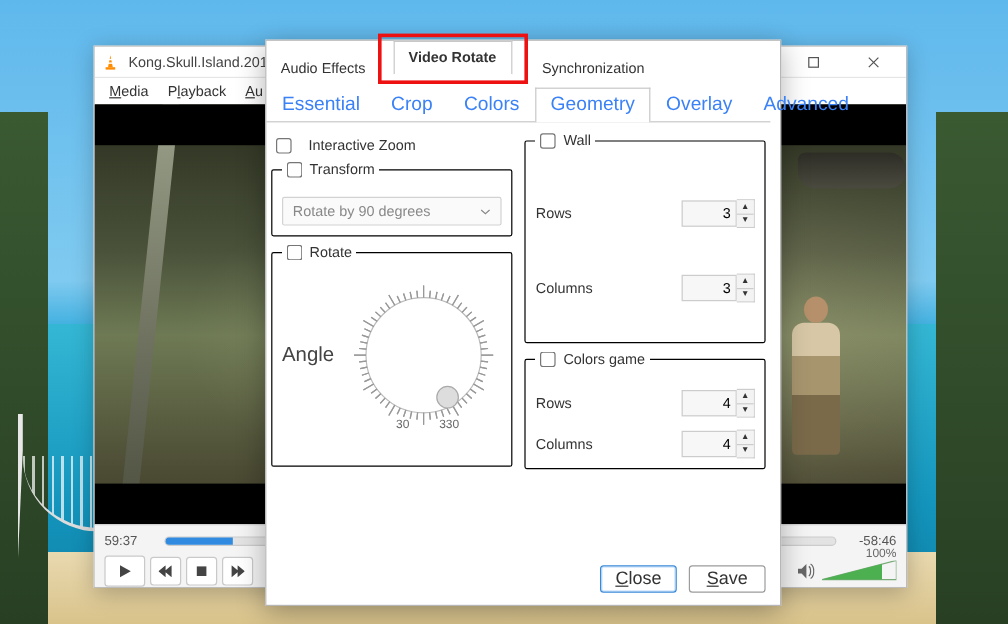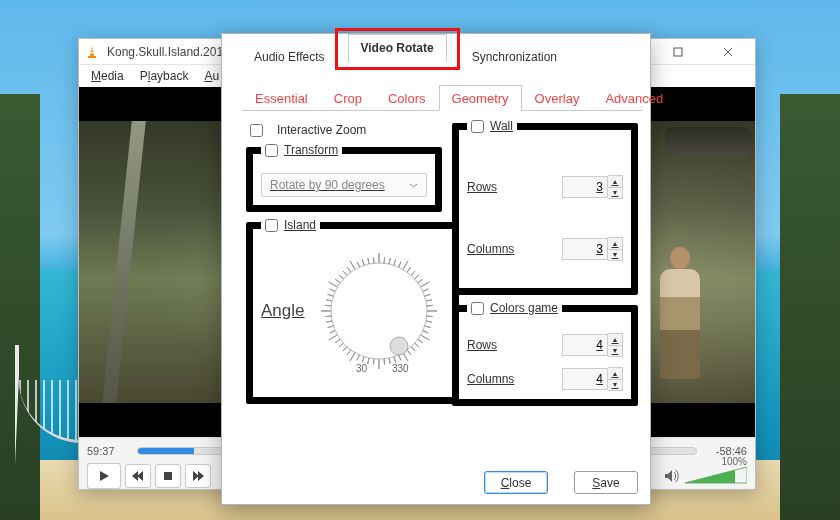--- a/index.html
+++ b/index.html
@@ -77,54 +77,54 @@
   .vol-ico{width:16px;height:16px;color:#555;}
   .vol-tri{width:62px;height:18px;position:relative;}
   .vol-tri svg{width:62px;height:18px;display:block;}
   .vol-pct{font-size:10px;color:#666;position:absolute;right:0;top:-11px;}
 
   
   .dlg{position:absolute;left:221px;top:33px;width:430px;height:472px;background:#fff;border:1px solid #b6b6b6;box-shadow:0 6px 22px rgba(0,0,0,.3);}
   .dlg-title{height:26px;display:flex;align-items:center;padding:0 10px;font-size:12px;color:#666;border-bottom:1px solid #eee;background:#fdfdfd;}
   .dlg-title .sp{flex:1;}
   .dlg-xbtn{width:36px;height:20px;background:#eee;border-radius:2px;}
-  .dlg-body{padding:6px 8px 0 20px;}
+  .dlg-body{padding:6px 8px 0 0;}
 
   .top-tabs{display:flex;align-items:flex-end;height:30px;}
   .top-tab{padding:6px 12px;font-size:12px;color:#333;}
   .top-tab.active{border:1px solid #c8c8c8;border-bottom-color:#fff;background:#fff;font-weight:600;}
   .highlight{border:3px solid #e11; padding:3px 10px 5px 10px; margin-left:-2px;}
 
   .sub-tabs{display:flex;border-bottom:1px solid #c8c8c8;margin-top:2px;}
-  .sub-tab{padding:5px 12px;font-size:13px;color:#ef4444;border:1px solid transparent;border-bottom:none;position:relative;top:1px;margin-top:12px;}
+  .sub-tab{padding:5px 12px;font-size:16px;color:#3b82f6;border:1px solid transparent;border-bottom:none;position:relative;top:1px;}
   .sub-tab.active{border-color:#c8c8c8;background:#fff;}
 
   .geo-pane{display:flex;gap:10px;padding:8px 4px 4px 4px;}
   .col{width:50%;}
-  fieldset.grp{border:7px solid #000000;border-radius:2px;margin-top:6px;padding:8px 8px;text-decoration:underline;}
+  fieldset.grp{border:1px solid #000000;border-radius:2px;margin-top:6px;padding:8px 8px;}
   fieldset.grp>legend{padding:0 4px;}
   .chk{display:flex;align-items:center;gap:6px;font-size:12px;}
   .chk input{width:13px;height:13px;accent-color:#555;}
   .dd{display:flex;align-items:center;justify-content:space-between;width:100%;height:24px;border:1px solid #d2d2d2;background:#fafafa;color:#888;padding:0 8px;font-size:12px;margin-top:8px;border-radius:2px;}
   .dd svg{width:9px;height:9px;color:#888;}
 
   .row{display:flex;align-items:center;justify-content:space-between;margin-top:10px;font-size:12px;}
   .spin{display:flex;align-items:center;}
   .spin input{width:46px;height:22px;border:1px solid #ccc;text-align:right;padding-right:4px;font-size:12px;background:#f7f7f7;}
   .spin .arrows{display:flex;flex-direction:column;border:1px solid #ccc;border-left:none;}
   .spin .arrows div{width:14px;height:11px;display:flex;align-items:center;justify-content:center;font-size:7px;background:#f3f3f3;line-height:0;}
   .spin .arrows div+div{border-top:1px solid #ccc;}
 
   .dial-wrap{display:flex;align-items:center;justify-content:center;gap:10px;margin-top:6px;}
   .dial-lbl{font-size:17px;color:#444;}
   .dial{width:130px;height:130px;position:relative;}
   .dial svg{width:130px;height:130px;}
 
   .dlg-footer{position:absolute;right:12px;bottom:10px;display:flex;gap:10px;}
-  .btn{min-width:64px;height:23px;border:1px solid #9c9c9c;background:#fff;border-radius:3px;font-size:12px;display:flex;align-items:center;justify-content:center;margin-left:16px;}
+  .btn{min-width:64px;height:23px;border:1px solid #9c9c9c;background:#fff;border-radius:3px;font-size:15px;display:flex;align-items:center;justify-content:center;}
   .btn.primary{border-color:#3a89d8;box-shadow:inset 0 0 0 1px #bcdcff;}
 </style>
 </head>
 <body>
 
 <div class="wallpaper">
   <div class="sea"></div>
   <div class="sand"></div>
   <div class="palm l"></div>
   <div class="palm r"></div>
@@ -259,21 +259,21 @@
             <span>Rotate by 90 degrees</span>
             <svg viewBox="0 0 9 9">
                 <path d="M1 3l3.5 3L8 3" stroke="#888" fill="none"></path>
               </svg>
           </div>
         </fieldset>
 
         <fieldset class="grp" style="height:186px;">
           <legend class="chk">
             <input type="checkbox" style="">
-              <span>Island</span>
+              <span>Rotate</span>
           </legend>
           <div class="dial-wrap">
             <span class="dial-lbl">Angle</span>
             <div class="dial">
               <svg viewBox="0 0 130 130">
                 <circle cx="65" cy="65" r="48" fill="none" stroke="#bbb" stroke-width="1"></circle>
                 <g stroke="#888" stroke-width="1">
 
                   <g id="ticks">
                       <line x1="65.0" y1="17.0" x2="65.0" y2="7.0" stroke="#999"></line>

